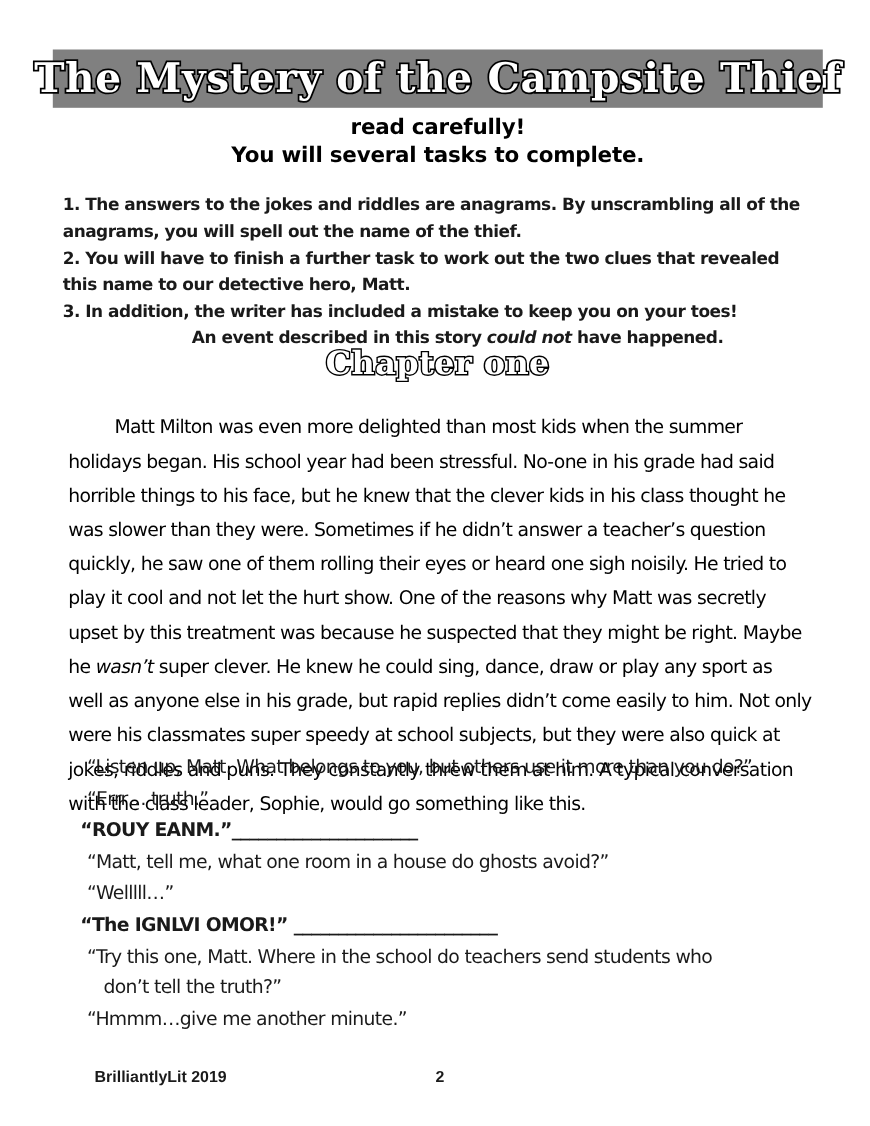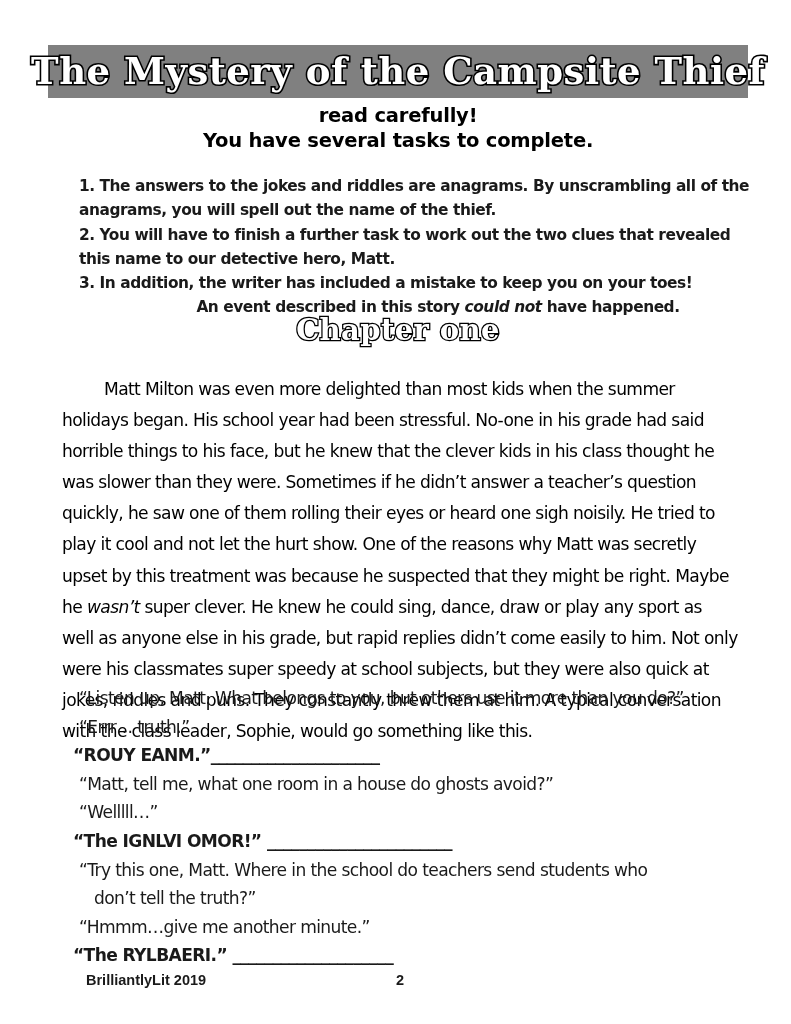--- a/index.html
+++ b/index.html
@@ -66,21 +66,21 @@
     color: #000000;
     -webkit-text-stroke: 1.6px #ffffff;
     paint-order: stroke fill;
     letter-spacing: -0.2px;
   }
   .subtitle .ln { display: block; }
 
   
   .tasks {
     position: absolute;
-    left: 79px;
+    left: 57px;
     top: 174px;
     width: 676px;
     font-family: "DejaVu Sans", sans-serif;
     font-weight: bold;
     font-size: 15.4px;
     line-height: 24.3px;
     letter-spacing: -0.45px;
     color: #1a1a1a;
   }
   .tasks .task { display: block; }
@@ -183,21 +183,21 @@
 </head>
 <body>
 
 <div class="page">
 
   <div class="title-banner"></div>
   <div class="title-text">The Mystery of the Campsite Thief</div>
 
   <div class="subtitle">
     <span class="ln">read carefully!</span>
-    <span class="ln">You have several tasks to complete.</span>
+    <span class="ln">You will several tasks to complete.</span>
   </div>
 
   <div class="tasks">
     <span class="task">1. The answers to the jokes and riddles are anagrams. By unscrambling all of the anagrams, you will spell out the name of the thief.</span>
     <span class="task">2. You will have to finish a further task to work out the two clues that revealed this name to our detective hero, Matt.</span>
     <span class="task">3. In addition, the writer has included a mistake to keep you on your toes!</span>
     <span class="sub-line"><span>An event described in this story </span><i>could not</i><span> have happened.</span></span>
   </div>
 
   <div class="chapter">Chapter one</div>
@@ -209,21 +209,20 @@
   <div class="dialogue">
     <span class="line">“Listen up, Matt. What belongs to you, but others use it more than you do?”</span>
     <span class="line">“Errr… truth.”</span>
     <span class="answer"><span>“ROUY EANM.”</span><span class="blank">_____________________</span></span>
     <span class="line">“Matt, tell me, what one room in a house do ghosts avoid?”</span>
     <span class="line">“Welllll…”</span>
     <span class="answer"><span>“The IGNLVI OMOR!”</span><span class="blank"> _______________________</span></span>
     <span class="line">“Try this one, Matt. Where in the school do teachers send students who</span>
     <span class="line cont">don’t tell the truth?”</span>
     <span class="line">“Hmmm…give me another minute.”</span>
-    <span class="answer"><span>“The RYLBAERI.”</span><span class="blank">  ____________________</span></span>
   </div>
 
   <div class="footer">
     <span class="credit">BrilliantlyLit 2019</span>
     <span class="pageno">2</span>
   </div>
 
 </div>
 
 </body></html>

